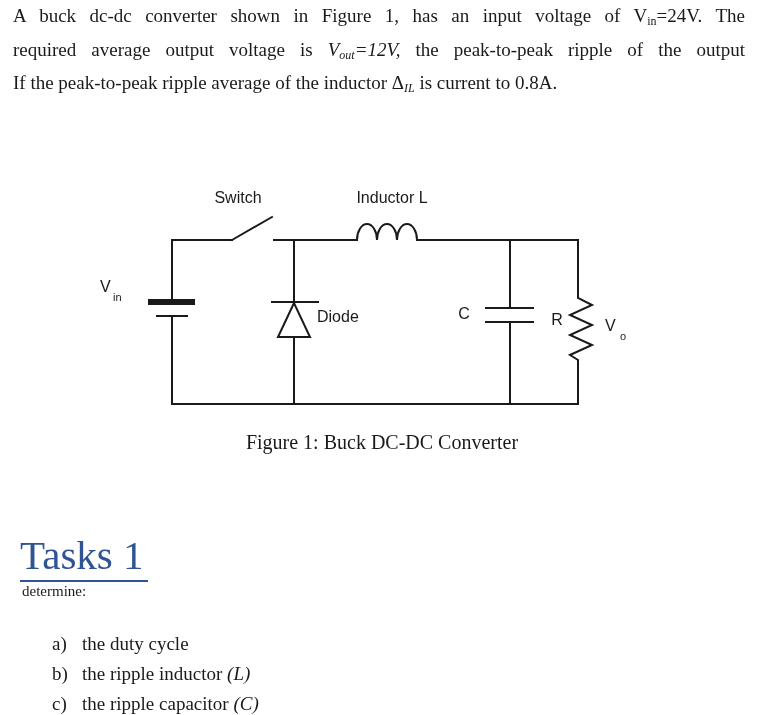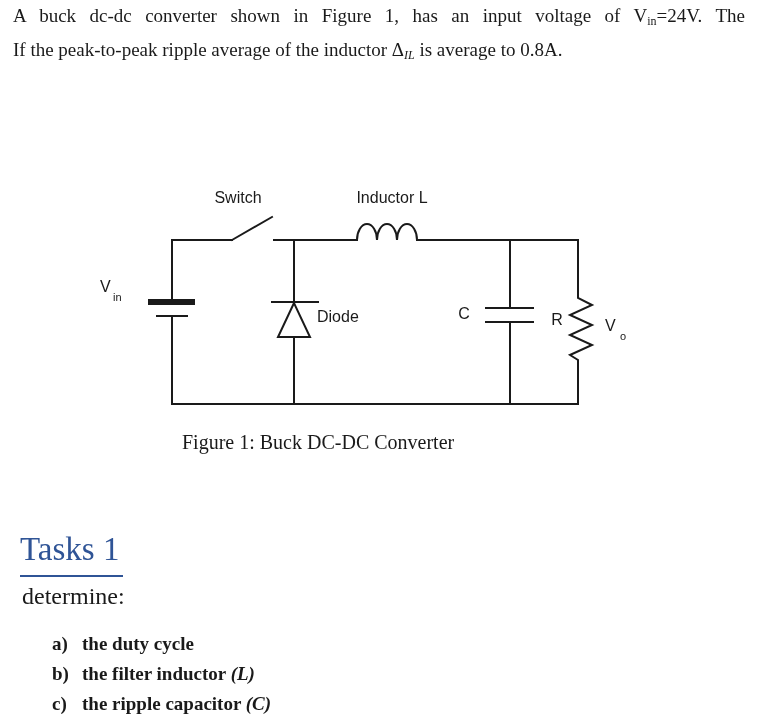--- a/index.html
+++ b/index.html
@@ -25,43 +25,44 @@
   #circuit text{
     font-family:"Liberation Sans", sans-serif;
     fill:#1a1a1a;
   }
   .clabel{font-size:16px;}
   .csub{font-size:11px;}
   .wire{stroke:#1a1a1a;stroke-width:2;fill:none;stroke-linecap:square;}
   .thick{stroke:#1a1a1a;stroke-width:6;fill:none;}
   .caption{
     position:absolute;left:182px;top:431px;width:400px;
-    text-align:left;font-size:20px;
+    text-align:center;font-size:20px;
   }
   
   .tasks-heading{
     position:absolute;left:20px;top:531px;
     display:inline-block;
-    font-size:33px;color:#2F5496;
+    font-size:41px;color:#2F5496;
     border-bottom:2px solid #2F5496;
-    padding:0 4px 7px 0;
+    padding:0 4px 1px 0;
   }
-  .determine{position:absolute;left:22px;top:583px;font-size:24px;}
+  .determine{position:absolute;left:22px;top:583px;font-size:15px;}
   .task-list{position:absolute;left:52px;top:629px;font-size:19px;}
-  .task-row{line-height:30px;font-weight:bold;}
+  .task-row{line-height:30px;}
   .letter{display:inline-block;width:30px;}
 </style>
 </head>
 <body>
 
 <div id="page">
 
   <div class="para">
     <div class="pline"><span>A buck dc-dc converter shown in Figure 1, has an input voltage of V</span><span class="sub">in</span><span>=24V. The</span></div>
-    <div class="pline last"><span>If the peak-to-peak ripple average of the inductor Δ</span><span class="sub it">IL</span><span> is average to 0.8A.</span></div>
+    <div class="pline"><span>required average output voltage is </span><span class="it">V</span><span class="sub it">out</span><span class="it">=12V,</span><span> the peak-to-peak ripple of the output</span></div>
+    <div class="pline last"><span>If the peak-to-peak ripple average of the inductor Δ</span><span class="sub it">IL</span><span> is current to 0.8A.</span></div>
   </div>
 
   <svg id="circuit" width="776" height="470" viewBox="0 0 776 470" xmlns="http://www.w3.org/2000/svg">
 
     <polyline class="wire" points="232,240 172,240 172,299"></polyline>
 
     <g>
       <line class="thick" x1="148" y1="302" x2="195" y2="302"></line>
       <line class="wire" x1="157" y1="316" x2="187" y2="316" stroke-width="2.5"></line>
     </g>
@@ -104,17 +105,17 @@
     <text class="csub" x="620" y="340">o</text>
   </svg>
 
   <div class="caption">Figure 1: Buck DC-DC Converter</div>
 
   <div class="tasks-heading">Tasks 1</div>
   <div class="determine">determine:</div>
 
   <div class="task-list">
     <div class="task-row"><span class="letter">a)</span><span>the duty cycle</span><span class="it"></span></div>
-    <div class="task-row"><span class="letter">b)</span><span>the filter inductor </span><span class="it">(L)</span></div>
+    <div class="task-row"><span class="letter">b)</span><span>the ripple inductor </span><span class="it">(L)</span></div>
     <div class="task-row"><span class="letter">c)</span><span>the ripple capacitor </span><span class="it">(C)</span></div>
   </div>
 
 </div>
 
 </body></html>

